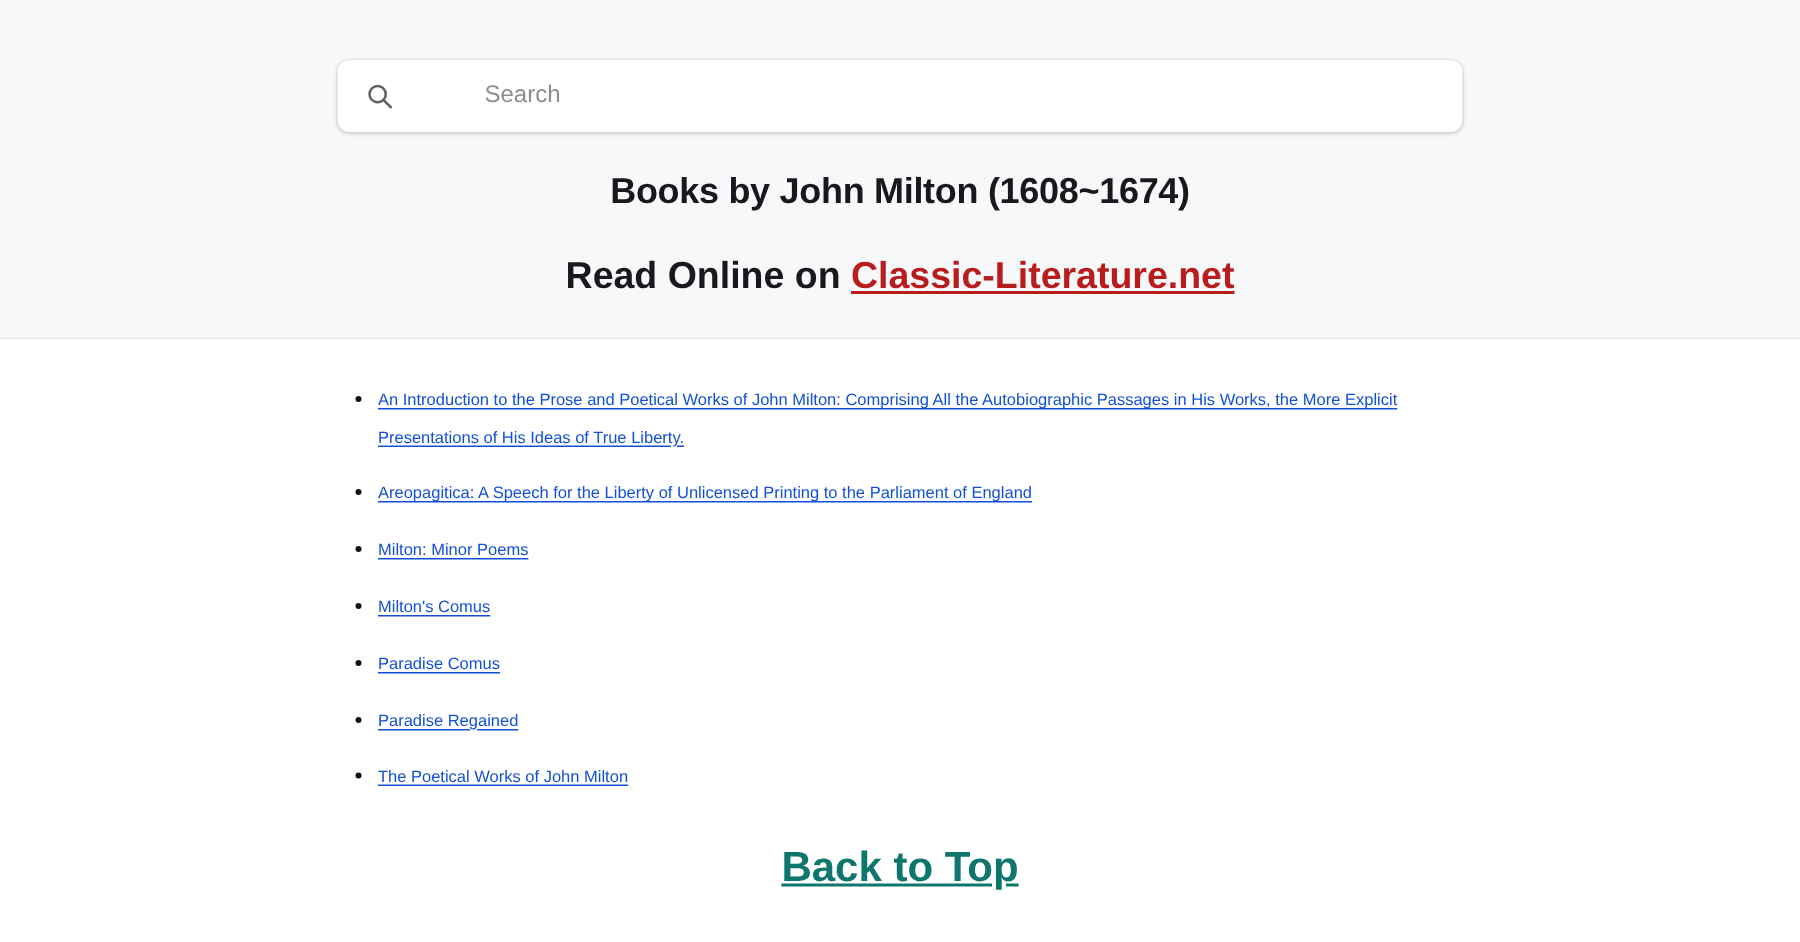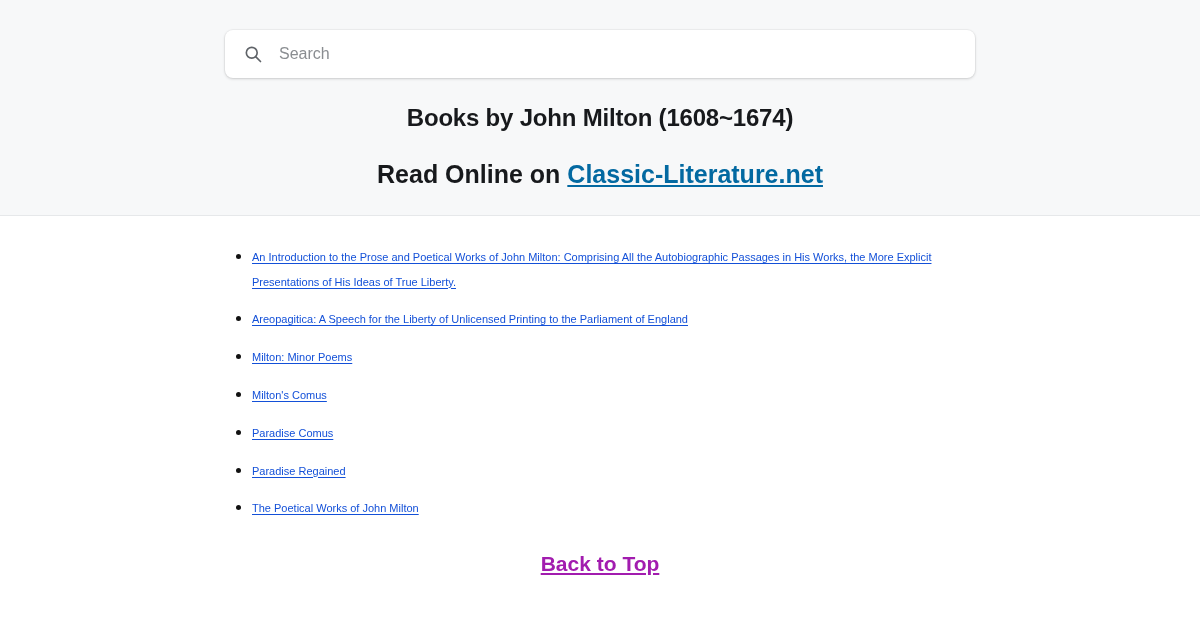--- a/index.html
+++ b/index.html
@@ -22,28 +22,29 @@
   
   .header {
     width: 100%;
     background: #f7f8f9;
     border-bottom: 1px solid #e6e8ea;
     padding: 28px 0 26px 0;
   }
 
   .search-wrap {
     width: 750px;
-    margin: 2px auto;
+    margin: 12px auto;
     background: #ffffff;
     border-radius: 8px;
     box-shadow: 0 1px 3px rgba(0,0,0,0.16), 0 0 0 1px rgba(0,0,0,0.03);
     height: 48px;
     display: flex;
     align-items: center;
     padding: 0 14px 0 18px;
+    gap: 44px;
   }
 
   .search-icon {
     width: 20px;
     height: 20px;
     flex: 0 0 20px;
     margin-right: 14px;
     color: #5f6368;
     display: flex;
     align-items: center;
@@ -78,21 +79,21 @@
   .subtitle {
     text-align: center;
     font-size: 25px;
     font-weight: bold;
     color: #17191c;
     margin: 26px 0 0 0;
     line-height: 1.2;
   }
 
   .subtitle a {
-    color: #0369a1;
+    color: #b91c1c;
     text-decoration: underline;
   }
 
   
   .main {
     padding-top: 28px;
   }
 
   ul.book-list {
     width: 760px;
@@ -115,23 +116,23 @@
     color: #1350d8;
     text-decoration: underline;
     text-underline-offset: 2px;
   }
 
   .back-to-top {
     text-align: center;
     margin-top: 32px;
   }
   .back-to-top a {
-    font-size: 21px;
+    font-size: 28px;
     font-weight: bold;
-    color: #a21caf;
+    color: #0f766e;
     text-decoration: underline;
   }
 </style>
 </head>
 <body>
 
 <div class="page">
 
   <div class="header">
 

